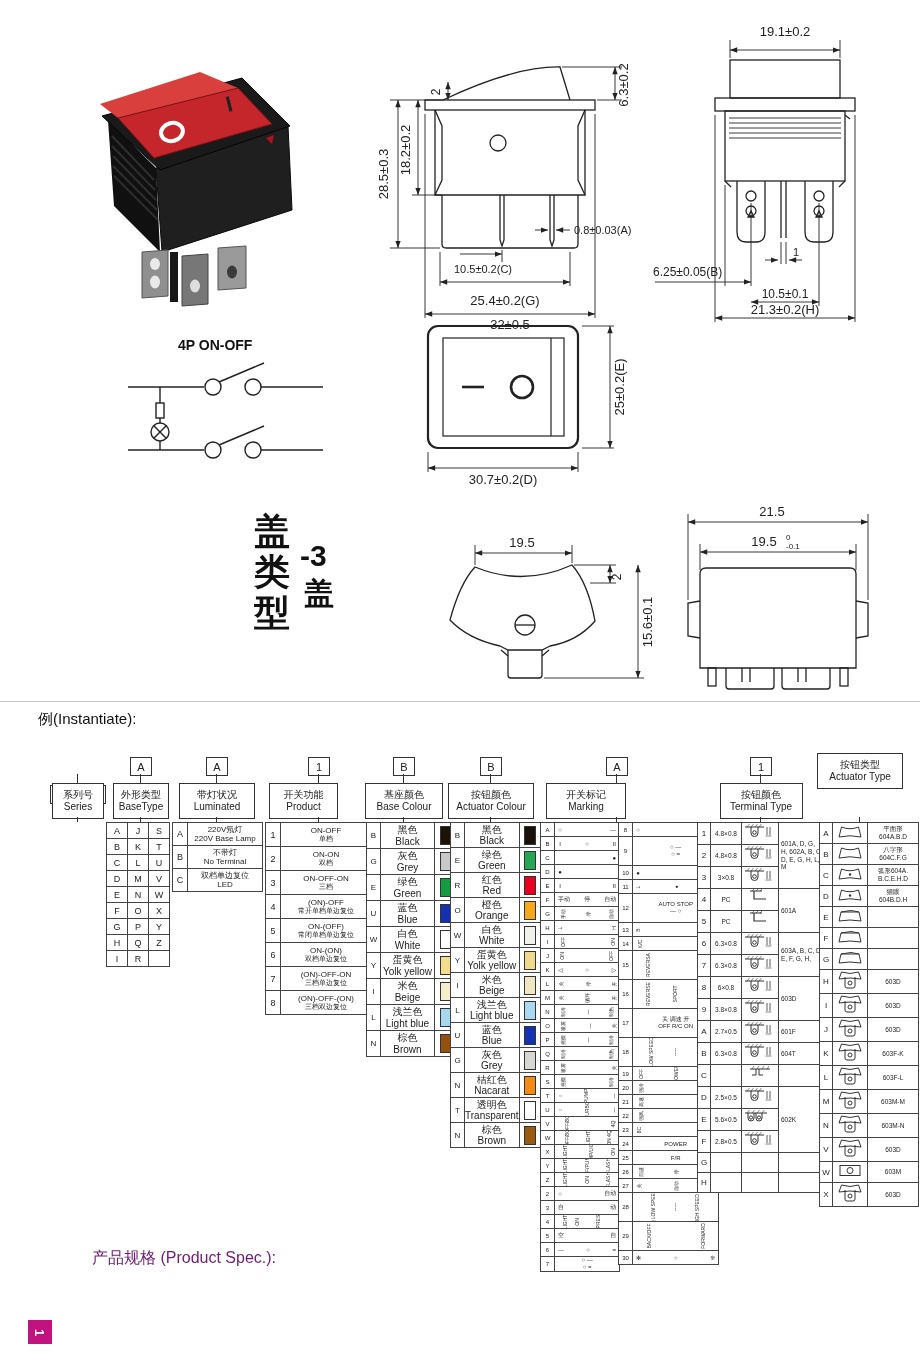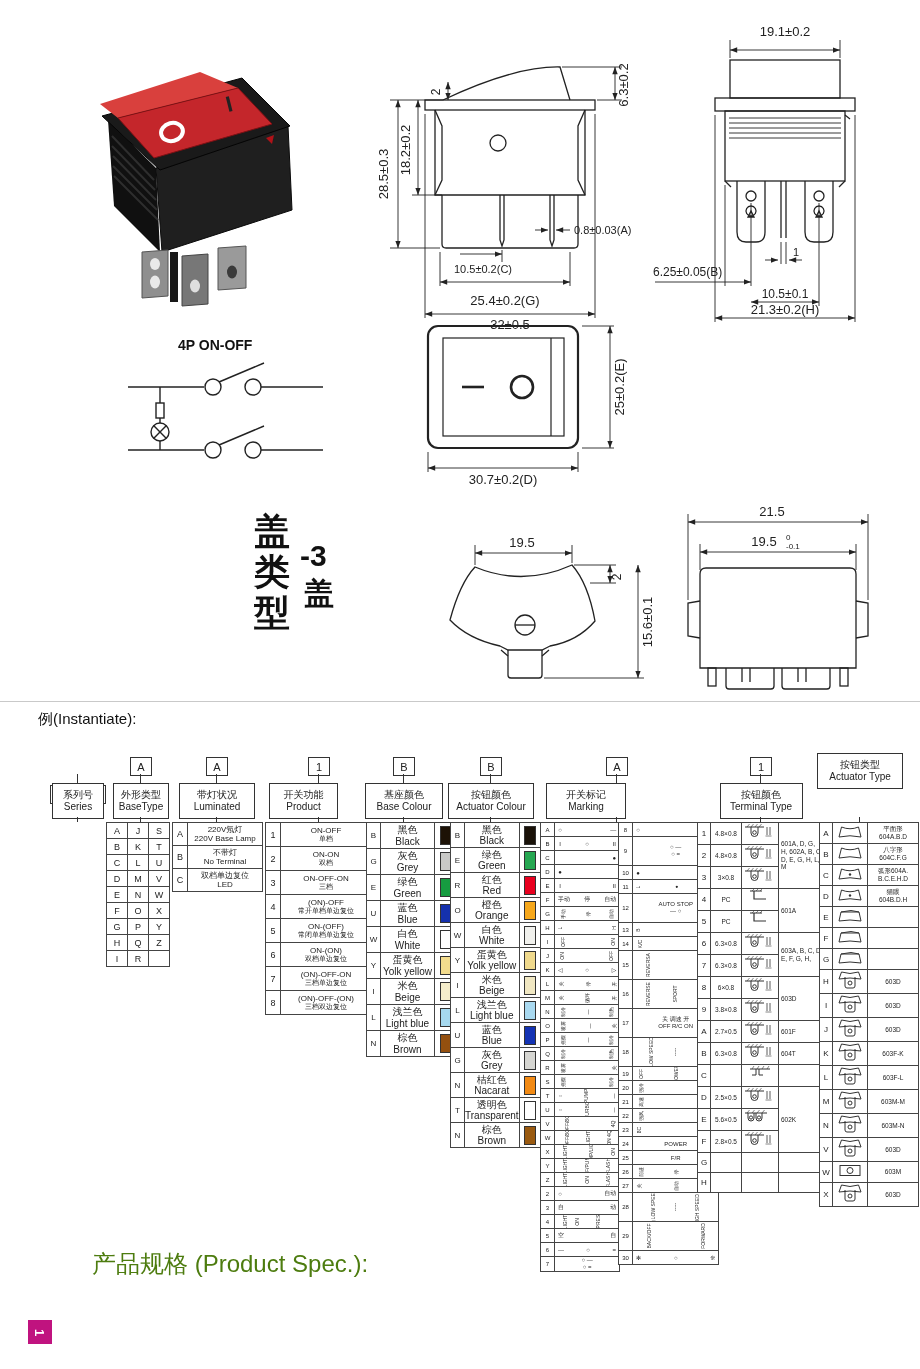--- a/index.html
+++ b/index.html
@@ -2,21 +2,21 @@
 <html><head>
 <meta charset="utf-8">
 <style>
   html,body{margin:0;padding:0;background:#888;}
   #canvas{position:relative;width:920px;height:1369px;background:#ffffff;overflow:hidden;
           font-family:"Liberation Sans","DejaVu Sans",sans-serif;color:#222;}
   .abs{position:absolute;}
   svg text{font-family:"Liberation Sans","DejaVu Sans",sans-serif;fill:#222;}
   .divider{position:absolute;left:0;width:920px;height:1px;background:#c9c9c9;}
   .instantiate{font-size:15px;color:#111;}
-  .prodspec{font-size:24px;color:#4d7c0f;}
+  .prodspec{font-size:16px;color:#701a75;}
   
   .codebox{position:absolute;border:1px solid #333;background:#fff;display:flex;align-items:center;
            justify-content:center;font-size:11px;height:17px;}
   .labelbox{position:absolute;border:1px solid #333;background:#fff;display:flex;flex-direction:column;
             align-items:center;justify-content:center;font-size:10px;line-height:1.2;height:34px;text-align:center;}
   .vline{position:absolute;width:1px;background:#333;}
   
   table.spec{border-collapse:collapse;table-layout:fixed;background:#fff;}
   table.spec td{border:1px solid #444;padding:0;text-align:center;vertical-align:middle;overflow:hidden;}
   #basetype-table td{width:20px;height:15px;font-size:9px;}

